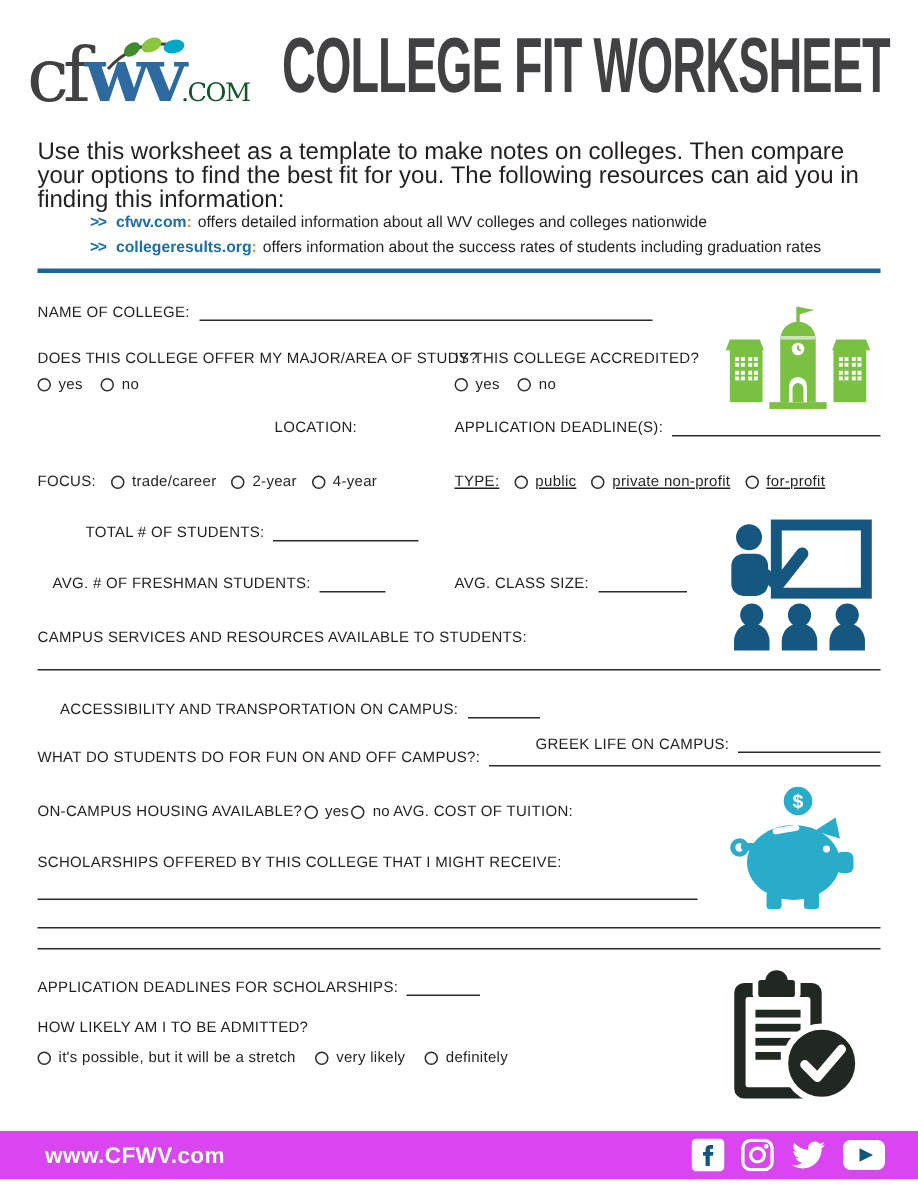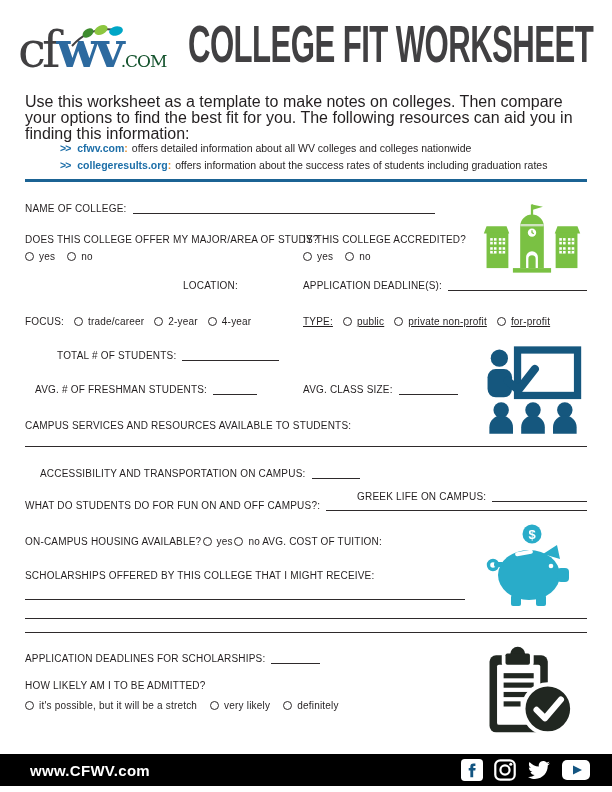--- a/index.html
+++ b/index.html
@@ -34,21 +34,21 @@
   .lbl { padding-bottom:0; }
   .wl  { flex:1; border-bottom:1.4px solid #2e2a2b; margin-left:6px; height:11px; }
   .hline { position:absolute; border-bottom:1.4px solid #2e2a2b; height:0; }
   .rd { width:9px; height:9px; border:1.6px solid #2e2a2b; border-radius:50%;
         display:inline-block; flex:0 0 auto; margin-bottom:1px; }
   .opt { display:flex; align-items:flex-end; }
   .opt .rd { margin-right:5px; }
   .gap10 { width:10px; } .gap14 { width:14px; } .gap18 { width:18px; }
   .icon { position:absolute; }
   
-  .footer { position:absolute; left:0; top:754px; width:612px; height:32px; background:#000000;
+  .footer { position:absolute; left:0; top:754px; width:612px; height:32px; background:#d946ef;
             display:flex; align-items:center; }
   .footer-url { color:#ffffff; font-size:15px; font-weight:bold; margin-left:30px; letter-spacing:0.3px; }
   .socials { margin-left:auto; margin-right:22px; display:flex; align-items:center; gap:11px; }
   .socials svg { display:block; }
 </style>
 </head>
 <body>
 
 <div class="page">
 

